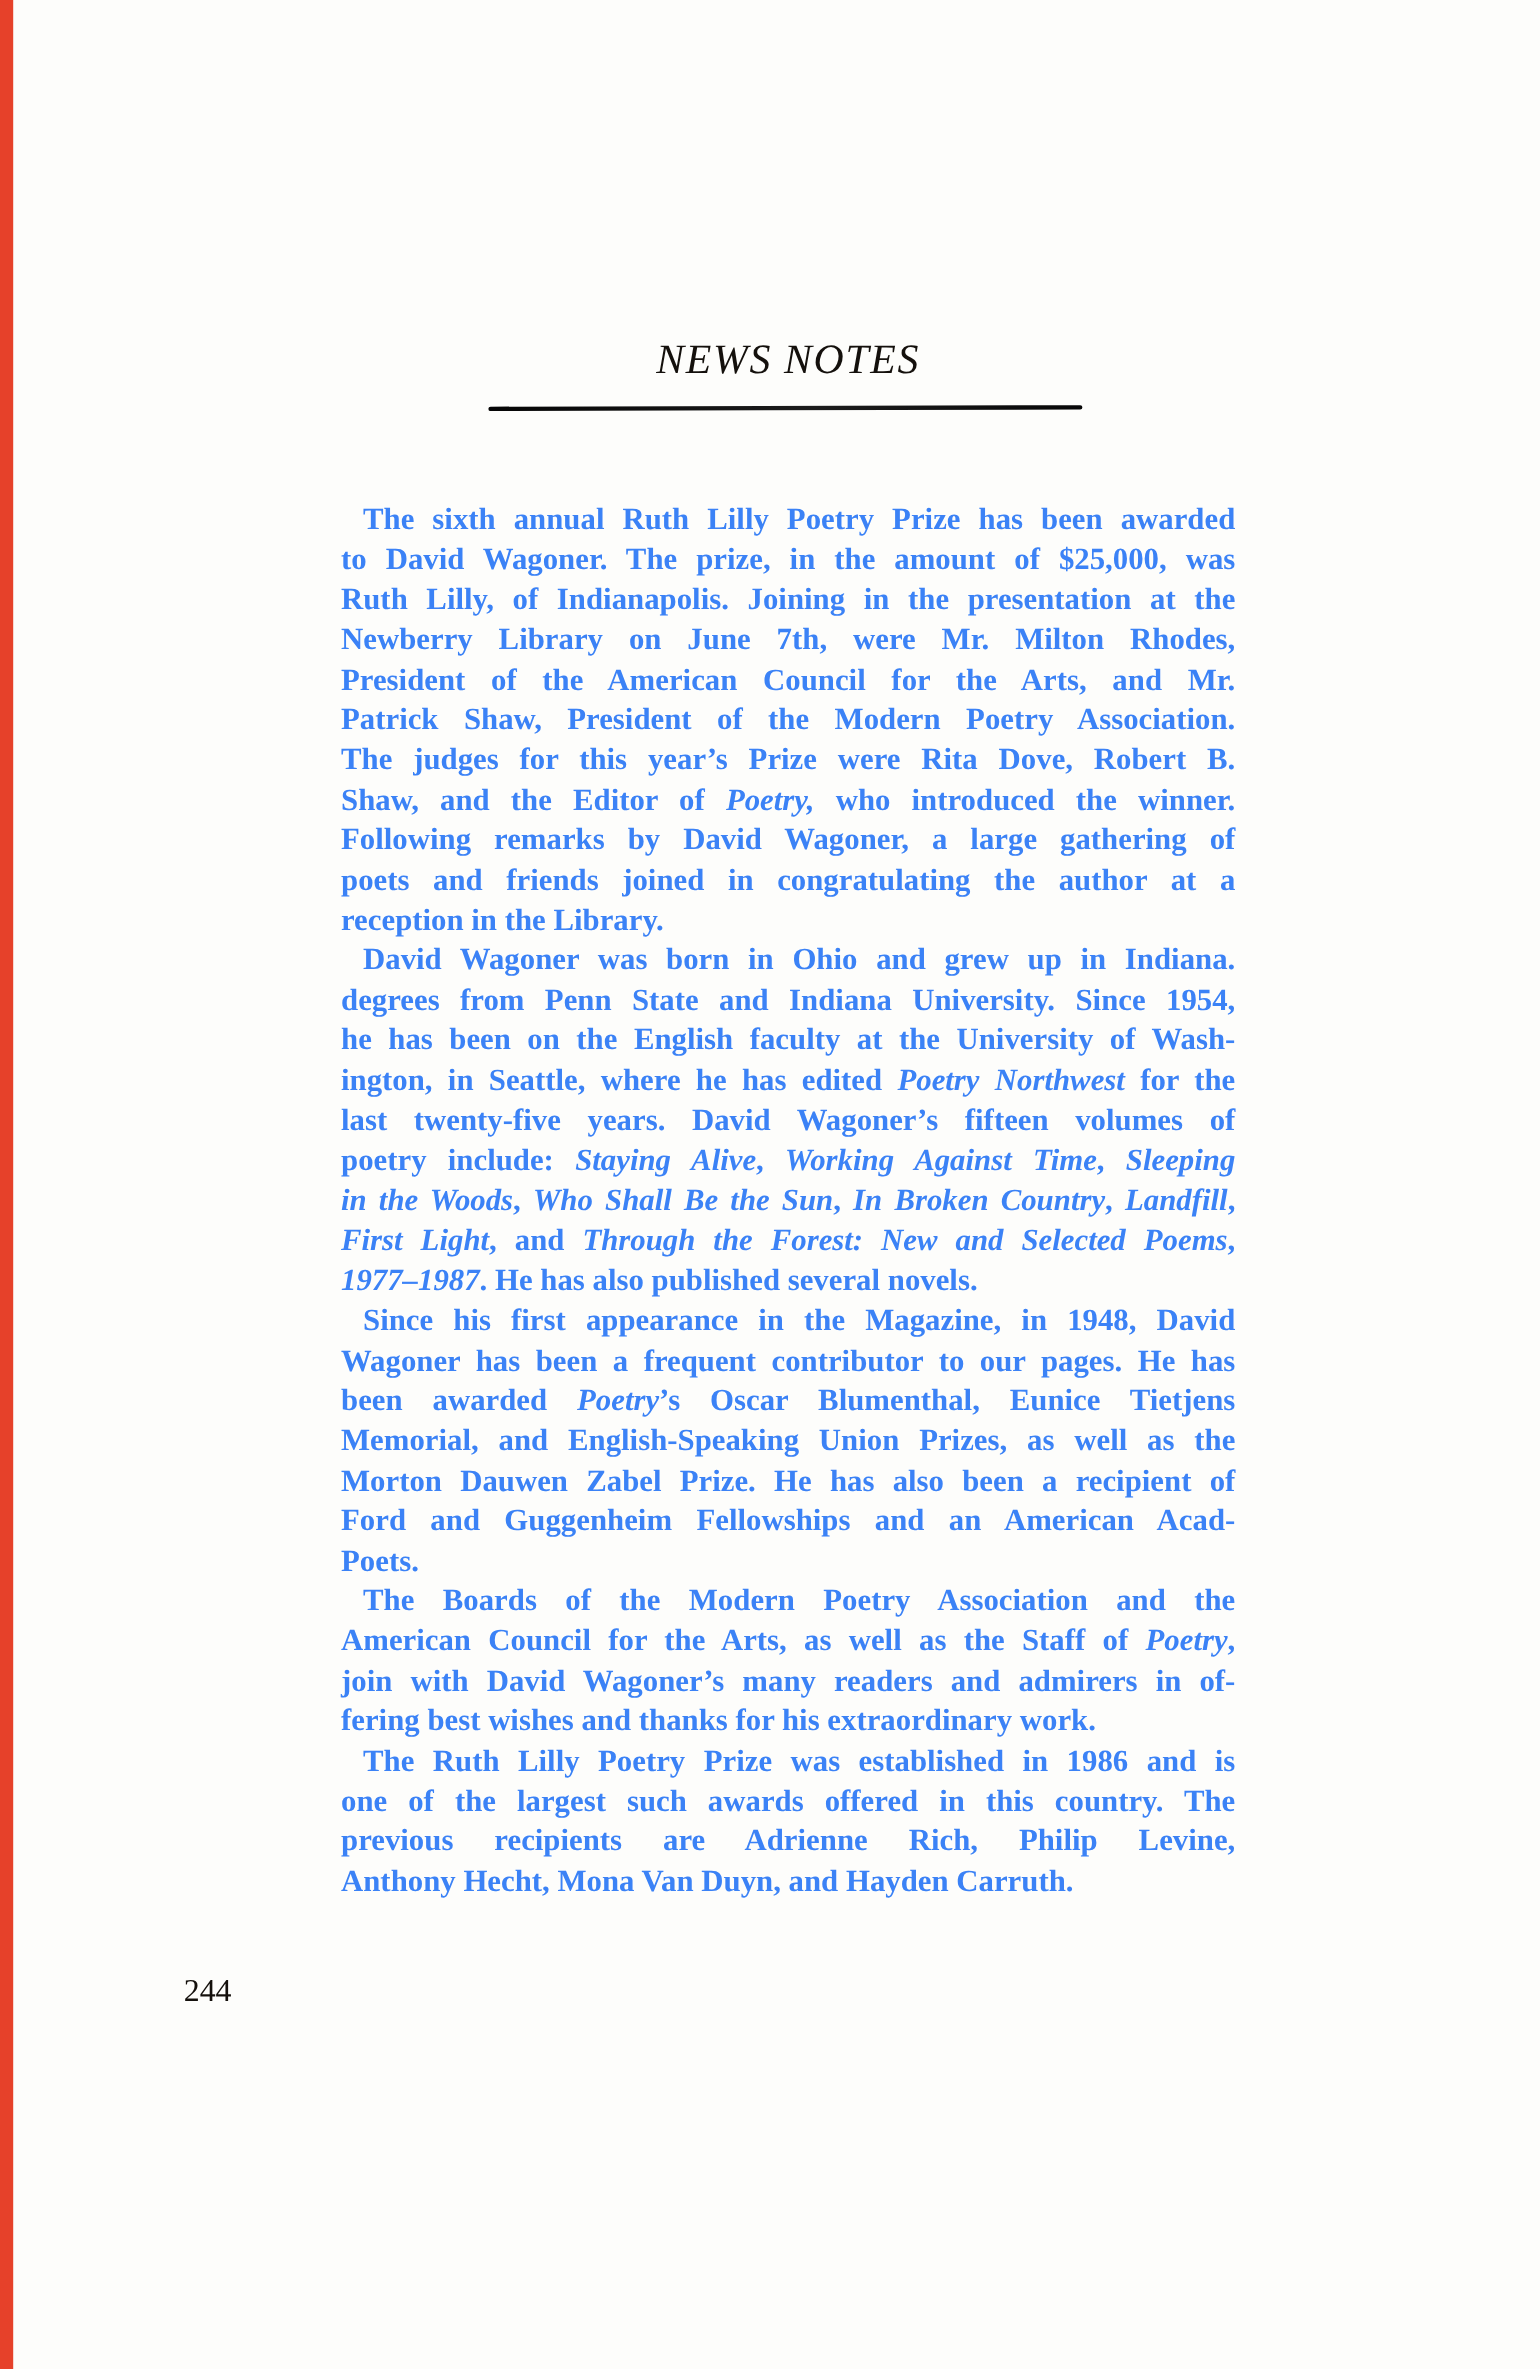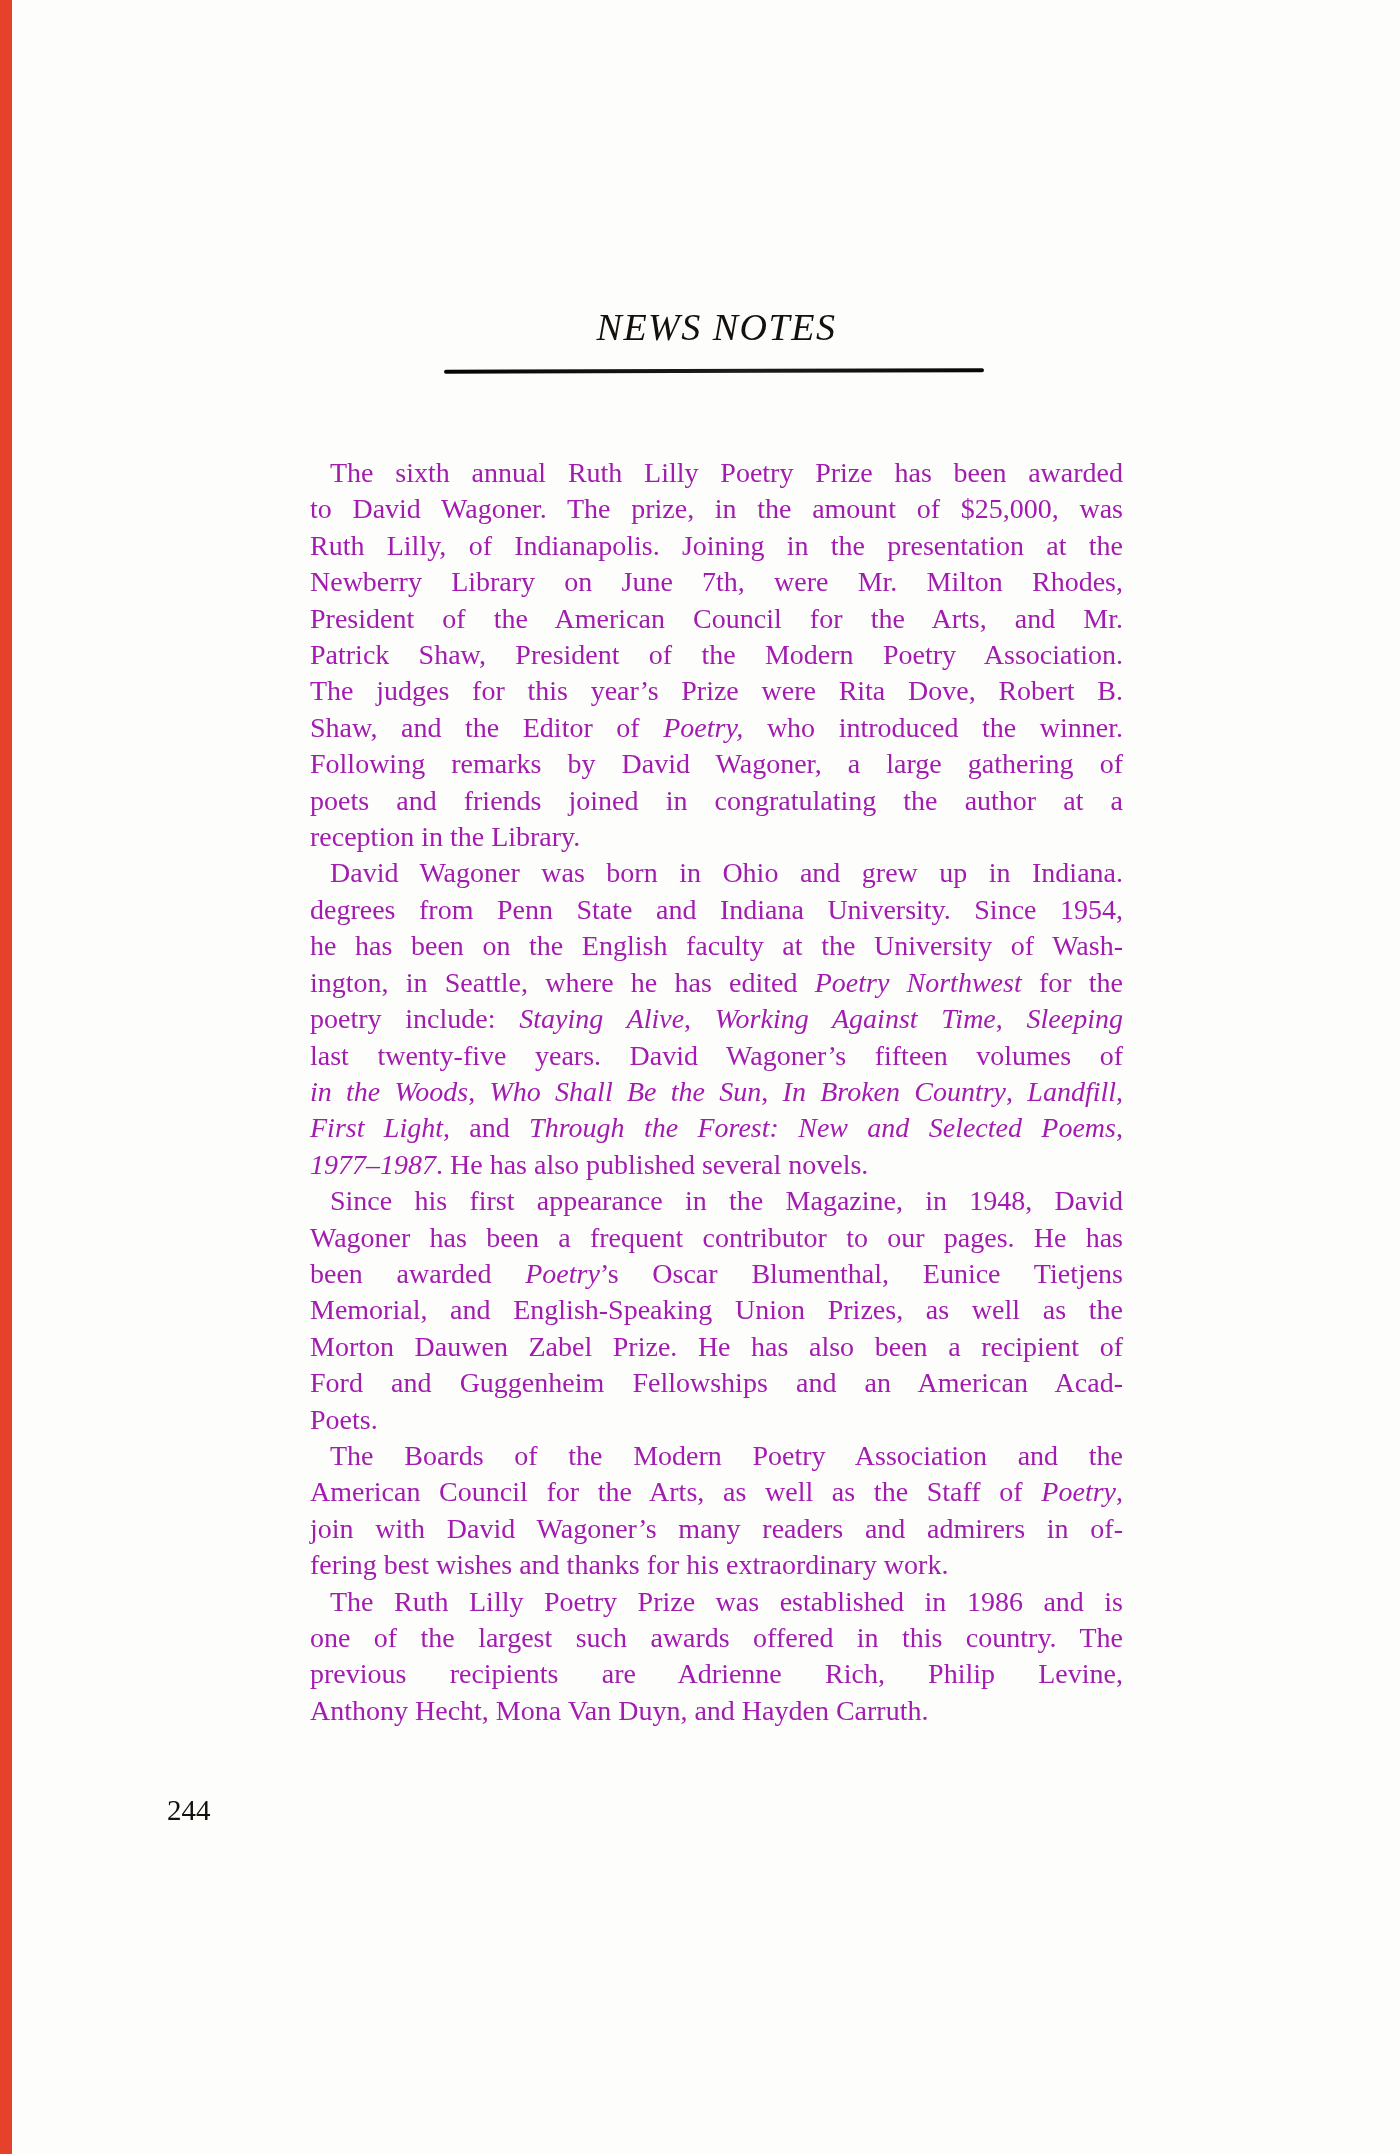--- a/index.html
+++ b/index.html
@@ -63,41 +63,41 @@
 </head>
 <body>
 
 <div class="page" style="background: rgb(253, 253, 251);">
   <div class="edge-stripe" style="background: rgb(230, 65, 42);"></div>
 
   <div class="section-header">NEWS NOTES</div>
 
   <div class="header-rule"></div>
 
-  <div class="article" id="article" style="color: #a21caf;">
+  <div class="article" id="article" style="color: #3b82f6; font-weight: bold;">
       <div class="paragraph">
         <div class="line para-start"><span>The sixth annual Ruth Lilly Poetry Prize has been awarded</span></div>
         <div class="line"><span>to David Wagoner. The prize, in the amount of $25,000, was</span></div>
         <div class="line"><span>Ruth Lilly, of Indianapolis. Joining in the presentation at the</span></div>
         <div class="line"><span>Newberry Library on June 7th, were Mr. Milton Rhodes,</span></div>
         <div class="line"><span>President of the American Council for the Arts, and Mr.</span></div>
         <div class="line"><span>Patrick Shaw, President of the Modern Poetry Association.</span></div>
         <div class="line"><span>The judges for this year’s Prize were Rita Dove, Robert B.</span></div>
         <div class="line"><span>Shaw, and the Editor of </span><span class="i">Poetry,</span><span> who introduced the winner.</span></div>
         <div class="line"><span>Following remarks by David Wagoner, a large gathering of</span></div>
         <div class="line"><span>poets and friends joined in congratulating the author at a</span></div>
         <div class="line para-end"><span>reception in the Library.</span></div>
       </div>
       <div class="paragraph">
         <div class="line para-start"><span>David Wagoner was born in Ohio and grew up in Indiana.</span></div>
         <div class="line"><span>degrees from Penn State and Indiana University. Since 1954,</span></div>
         <div class="line"><span>he has been on the English faculty at the University of Wash-</span></div>
         <div class="line"><span>ington, in Seattle, where he has edited </span><span class="i">Poetry Northwest</span><span> for the</span></div>
+        <div class="line"><span>last twenty-five years. David Wagoner’s fifteen volumes of</span></div>
         <div class="line"><span>poetry include: </span><span class="i">Staying Alive</span><span>, </span><span class="i">Working Against Time</span><span>, </span><span class="i">Sleeping</span></div>
-        <div class="line"><span>last twenty-five years. David Wagoner’s fifteen volumes of</span></div>
         <div class="line"><span class="i">in the Woods</span><span>, </span><span class="i">Who Shall Be the Sun</span><span>, </span><span class="i">In Broken Country</span><span>, </span><span class="i">Landfill</span><span>,</span></div>
         <div class="line"><span class="i">First Light</span><span>, and </span><span class="i">Through the Forest: New and Selected Poems</span><span>,</span></div>
         <div class="line para-end"><span class="i">1977–1987</span><span>. He has also published several novels.</span></div>
       </div>
       <div class="paragraph">
         <div class="line para-start"><span>Since his first appearance in the Magazine, in 1948, David</span></div>
         <div class="line"><span>Wagoner has been a frequent contributor to our pages. He has</span></div>
         <div class="line"><span>been awarded </span><span class="i">Poetry</span><span>’s Oscar Blumenthal, Eunice Tietjens</span></div>
         <div class="line"><span>Memorial, and English-Speaking Union Prizes, as well as the</span></div>
         <div class="line"><span>Morton Dauwen Zabel Prize. He has also been a recipient of</span></div>

